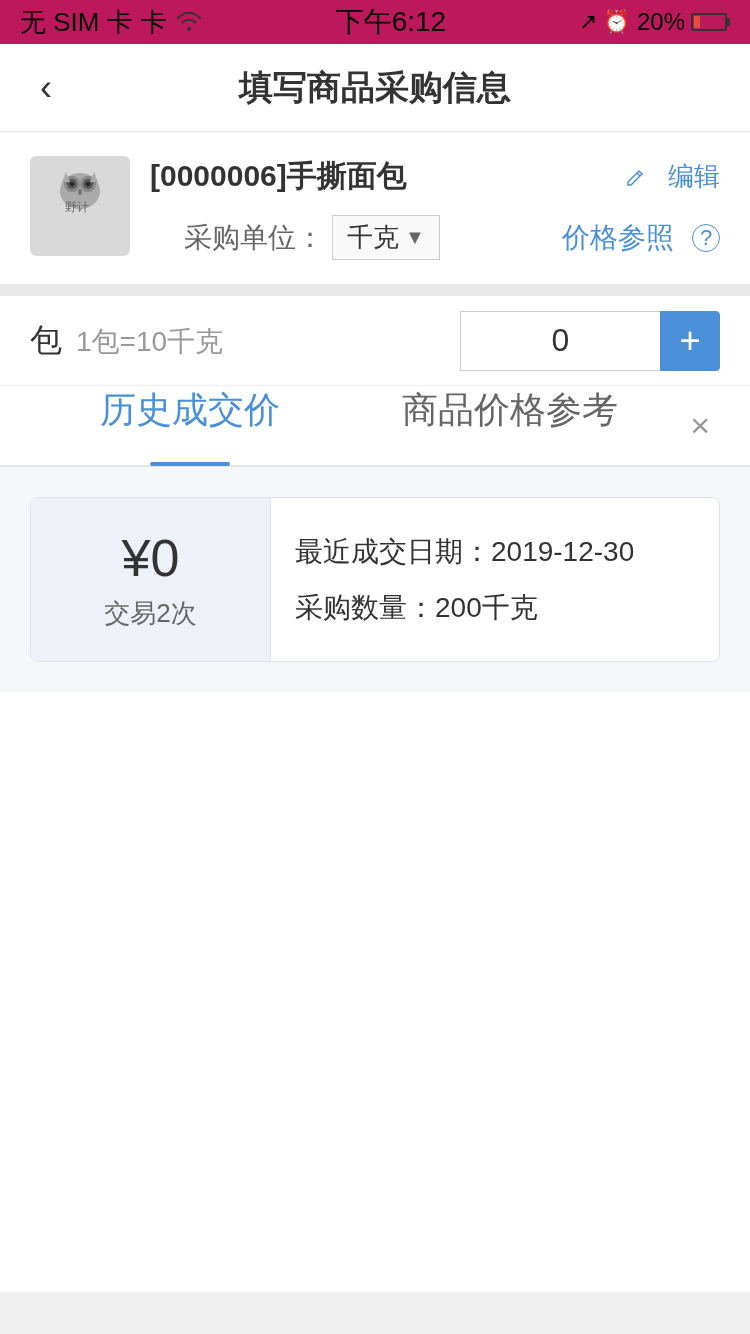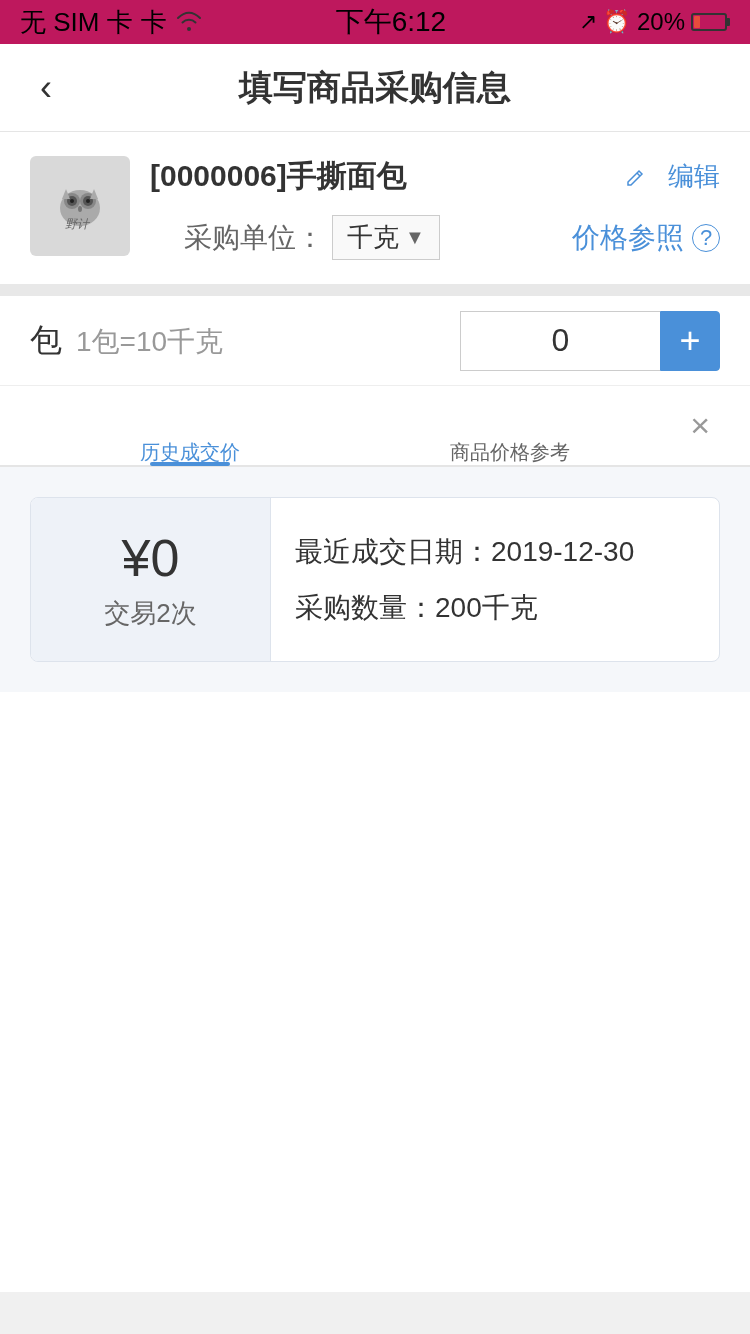--- a/index.html
+++ b/index.html
@@ -87,23 +87,21 @@
       justify-content: center;
       flex-shrink: 0;
       overflow: hidden;
     }
     .product-thumb-inner {
       width: 100%;
       height: 100%;
       display: flex;
       flex-direction: column;
       align-items: center;
-      justify-content: center;
       background: #d9d9d9;
-      font-style: italic;
     }
     .owl-icon {
       font-size: 42px;
       color: #888;
       line-height: 1;
     }
     .product-info {
       flex: 1;
     }
     .product-name-row {
@@ -147,21 +145,21 @@
       border-radius: 0;
       font-size: 26px;
       color: #333;
       background: #f9f9f9;
     }
     .price-ref {
       font-size: 28px;
       color: #4a90d9;
       display: flex;
       align-items: center;
-      gap: 8px;
+      gap: 18px;
       cursor: pointer;
     }
 
     
     .divider-gray {
       width: 750px;
       height: 12px;
       background: #e8e8e8;
     }
 
@@ -229,23 +227,23 @@
       align-items: center;
       padding: 0 30px;
       height: 80px;
       border-bottom: 1px solid #e5e5e5;
     }
     .tab-item {
       flex: 1;
       display: flex;
       flex-direction: column;
       align-items: center;
-      justify-content: flex-end;
+      justify-content: flex-start;
       height: 80px;
-      font-size: 20px;
+      font-size: 36px;
       cursor: pointer;
       position: relative;
     }
     .tab-item.active {
       color: #4a90d9;
       font-weight: 500;
     }
     .tab-item.inactive {
       color: #666;
     }

